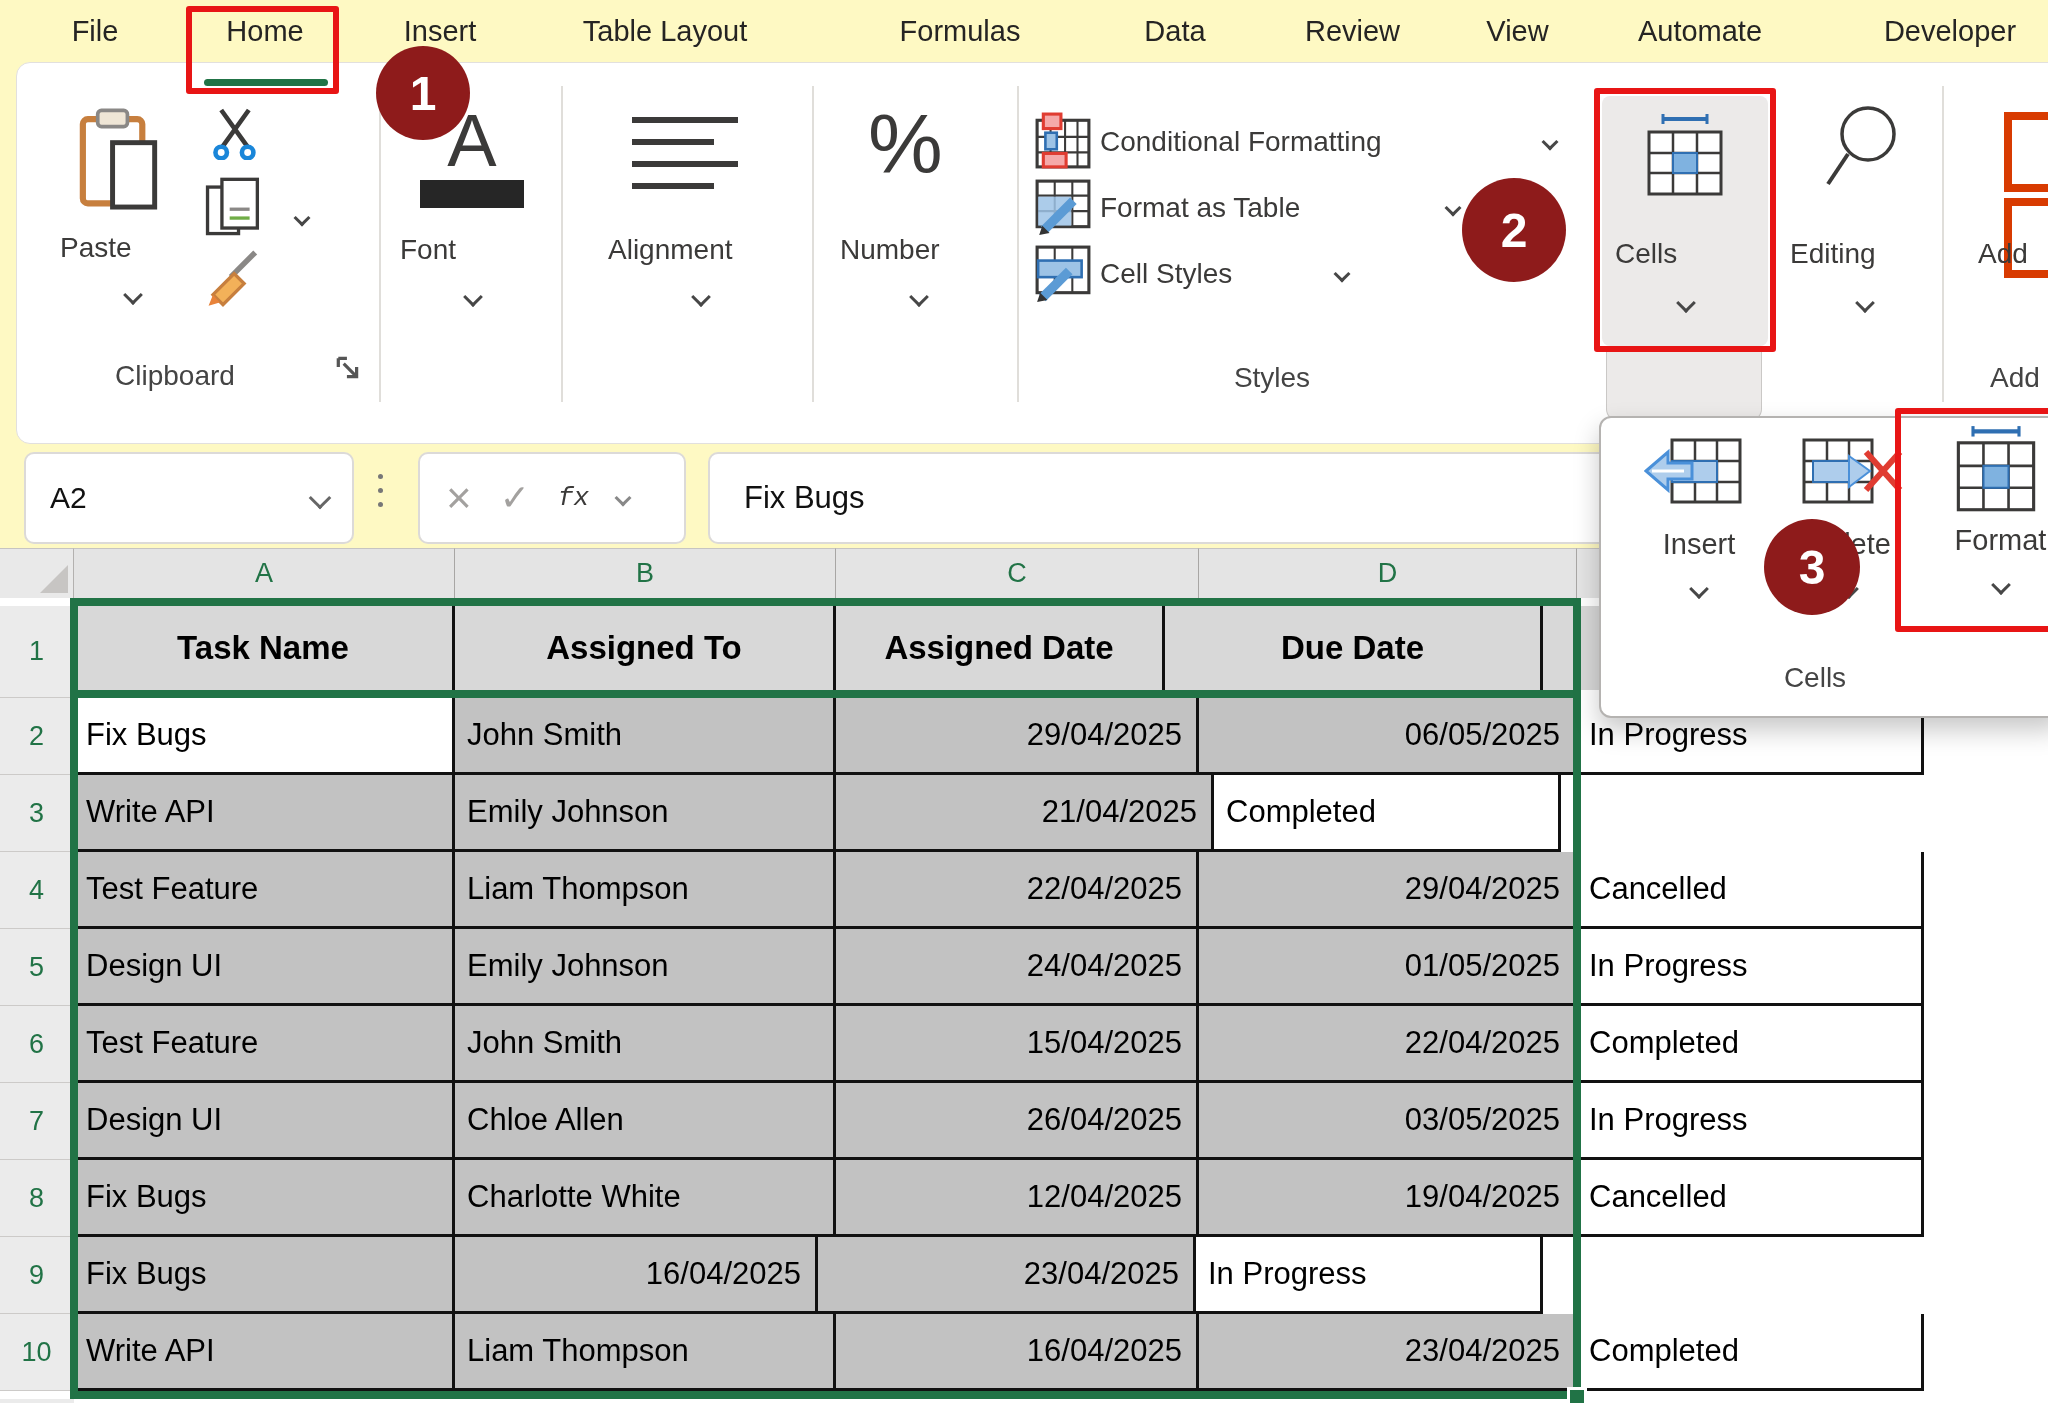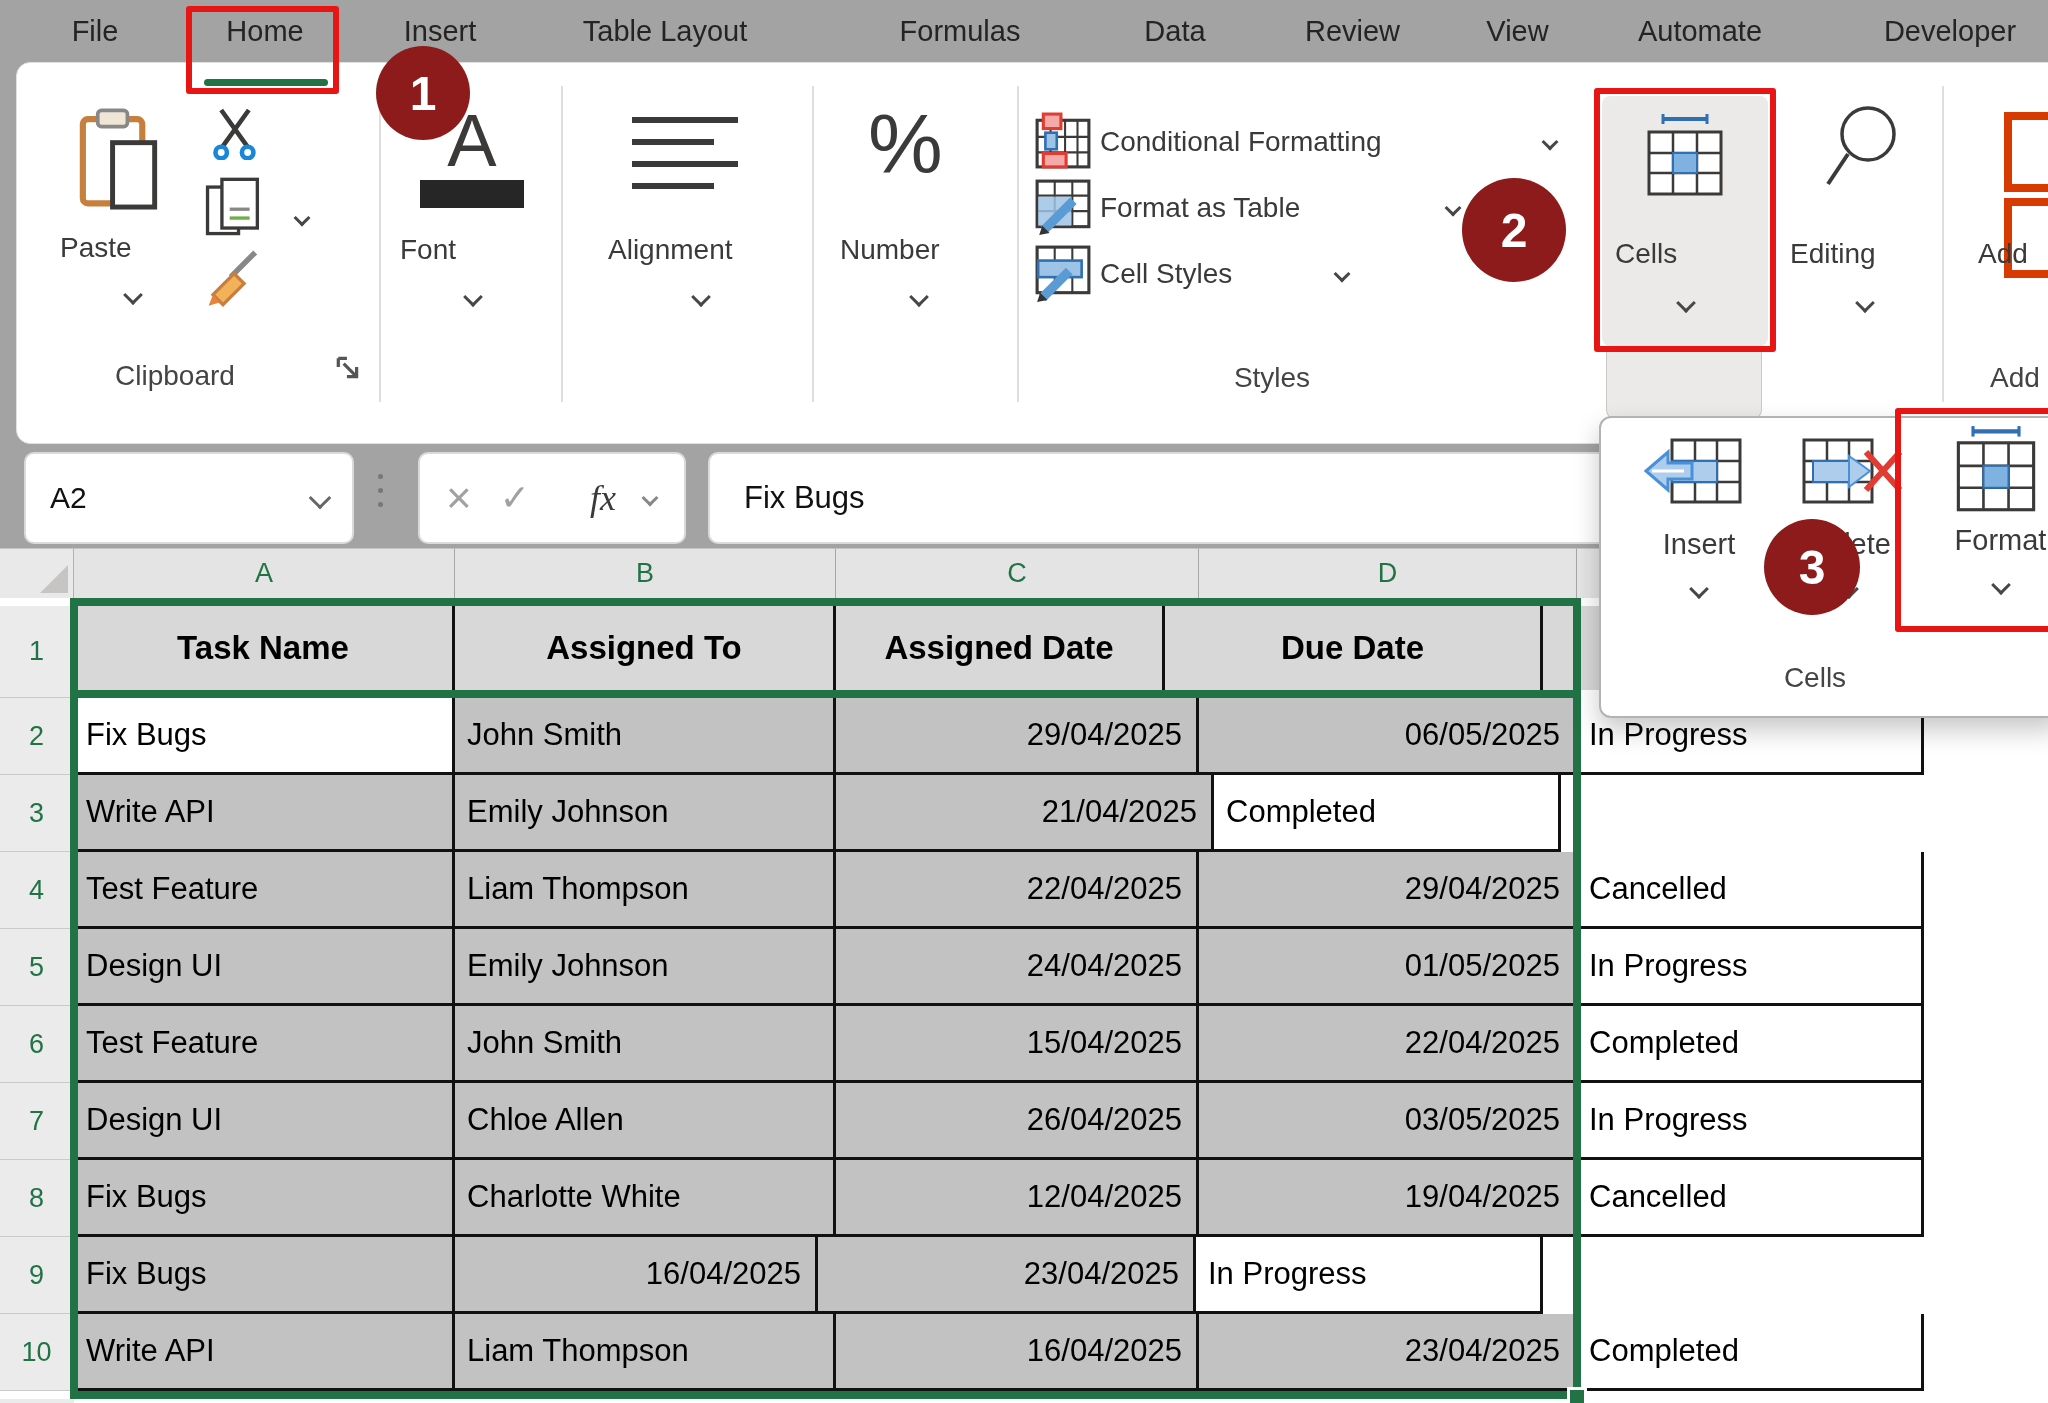--- a/index.html
+++ b/index.html
@@ -1,16 +1,16 @@
 <!DOCTYPE html>
 <html><head>
 <meta charset="utf-8">
 <style>
   html,body{margin:0;padding:0;background:#e8e8e8;}
-  .screen{position:relative;width:2048px;height:1403px;background:#a3a3a3;
+  .screen{position:relative;width:2048px;height:1403px;background:#fef9c3;
           font-family:"Liberation Sans",sans-serif;overflow:hidden;color:#252423;}
   .abs{position:absolute;}
   
   .tab{position:absolute;top:0;height:62px;line-height:62px;text-align:center;
        font-size:29px;color:#252423;white-space:nowrap;}
   .home-underline{position:absolute;left:204px;top:79px;width:124px;height:7px;
        background:#217346;border-radius:4px;z-index:31;}
   
   .ribbon{position:absolute;left:16px;top:62px;width:2040px;height:380px;background:#fff;
        border:1px solid #e2e0de;border-radius:14px 0 0 14px;z-index:1;}
@@ -242,21 +242,21 @@
     <span class="chv" style="width:13px;height:13px;border-color:#666;"></span>
   </div>
   <div class="abs" style="left:378px;top:474px;display:flex;flex-direction:column;gap:9px;z-index:5;">
     <span style="width:5px;height:5px;border-radius:50%;background:#777;"></span>
     <span style="width:5px;height:5px;border-radius:50%;background:#777;"></span>
     <span style="width:5px;height:5px;border-radius:50%;background:#777;"></span>
   </div>
   <div class="fbox" style="left:418px;width:268px;gap:28px;padding:0 26px;">
     <span style="font-size:44px;color:#a3a19f;line-height:44px;">×</span>
     <span style="font-size:36px;color:#a3a19f;">✓</span>
-    <span style="font-size:36px;color:#3b3a39;font-family:Liberation Serif, serif;font-style:italic;margin-left:32px;">fx</span>
+    <span style="font-size:26px;color:#3b3a39;font-family:Liberation Mono, monospace;font-style:italic;">fx</span>
     <span class="chv" style="width:9px;height:9px;border-color:#888;"></span>
   </div>
   <div class="fbox" style="left:708px;width:1340px;padding:0 34px;">
     <span style="font-size:31px;color:#111;">Fix Bugs</span>
   </div>
 
   <div class="sheetbg"></div>
   <div class="corner"></div>
 
   <div class="lrow">

